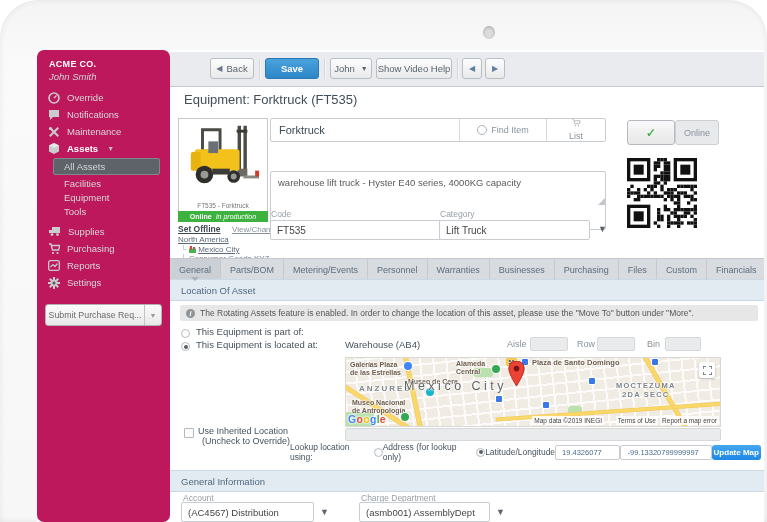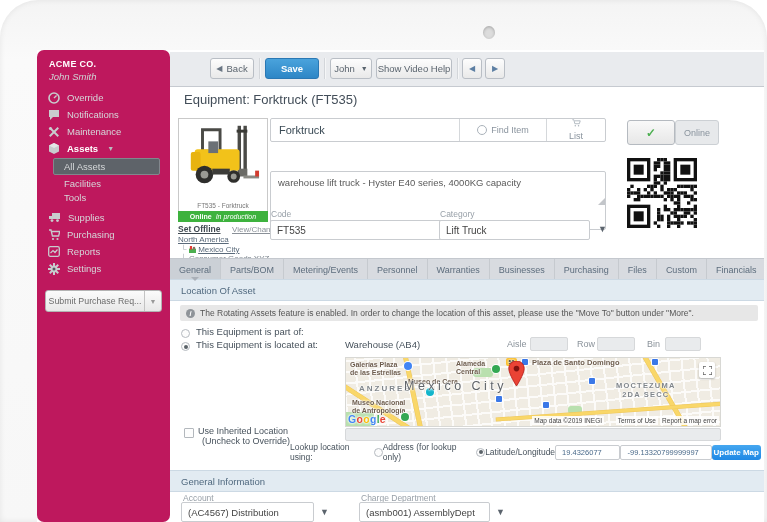--- a/index.html
+++ b/index.html
@@ -123,20 +123,23 @@
             <path d="M6 0l5 2.5L6 5 1 2.5z" fill="#e4e6e7"></path>
           </svg>
         <span>Assets</span>
         <span class="caret">▼</span>
       </div>
       <div class="sub-item active">
         <span>All Assets</span>
       </div>
       <div class="sub-item">
         <span>Facilities</span>
+      </div>
+      <div class="sub-item">
+        <span>Equipment</span>
       </div>
       <div class="sub-item">
         <span>Tools</span>
       </div>
       <div style="height:5px;"></div>
       <div class="side-item">
         <svg width="13" height="11" viewBox="0 0 13 11">
             <rect x="4" y="1" width="8" height="6" fill="#c9ccce"></rect>
             <path d="M1 4h3v3H1z" fill="#c9ccce"></path>
             <circle cx="4" cy="8.6" r="1.4" fill="#c9ccce"></circle>

